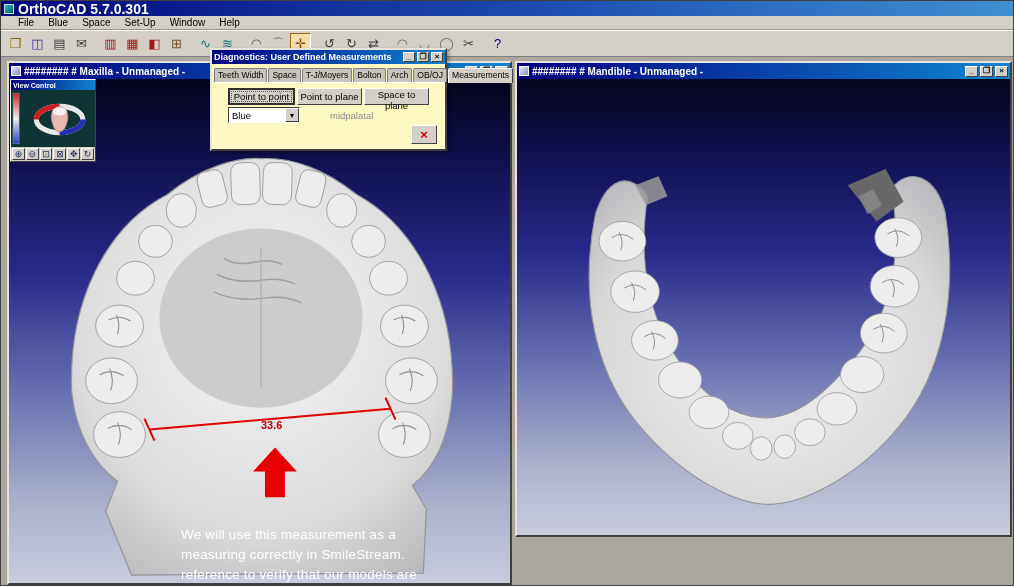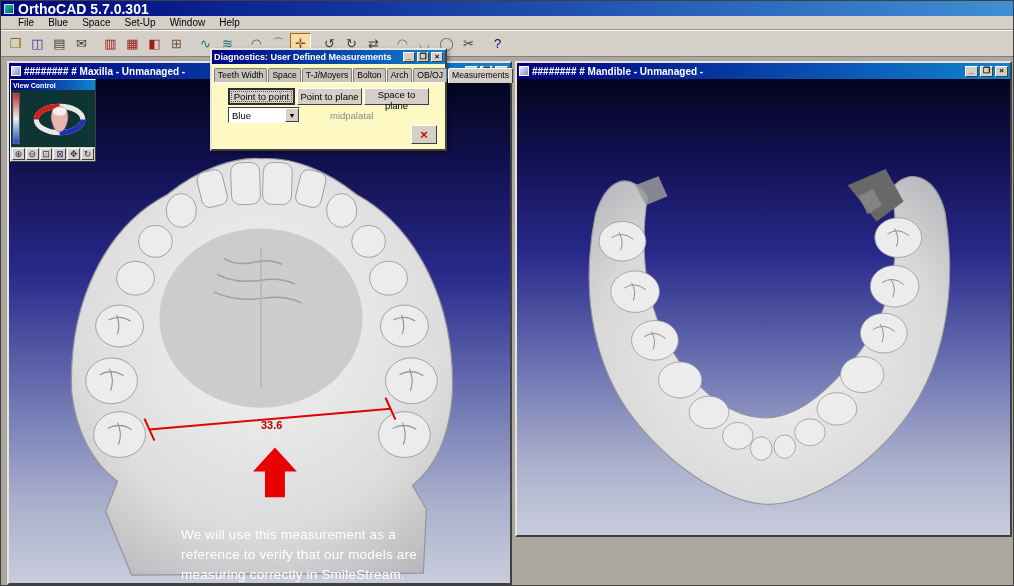--- a/index.html
+++ b/index.html
@@ -225,22 +225,22 @@
           <line x1="140" y1="352" x2="382" y2="331"></line>
           <line x1="135" y1="341" x2="145" y2="363"></line>
           <line x1="377" y1="320" x2="387" y2="342"></line>
         </g>
         <text x="252" y="351" class="meas-label">33.6</text>
         <polygon points="266,370 288,394 276,394 276,420 256,420 256,394 244,394" fill="#e80000"></polygon>
       </svg>
 
       <div class="annotation">
           <div class="ann-line">We will use this measurement as a</div>
+          <div class="ann-line">measuring correctly in SmileStream.</div>
           <div class="ann-line">reference to verify that our models are</div>
-          <div class="ann-line">measuring correctly in SmileStream.</div>
         </div>
 
       <div class="view-control">
         <div class="vc-titlebar">
           <span>View Control</span>
         </div>
         <div class="vc-widget">
           <svg viewBox="0 0 83 56">
             <defs>
               <linearGradient id="vcs" x1="0" y1="0" x2="0" y2="1">

